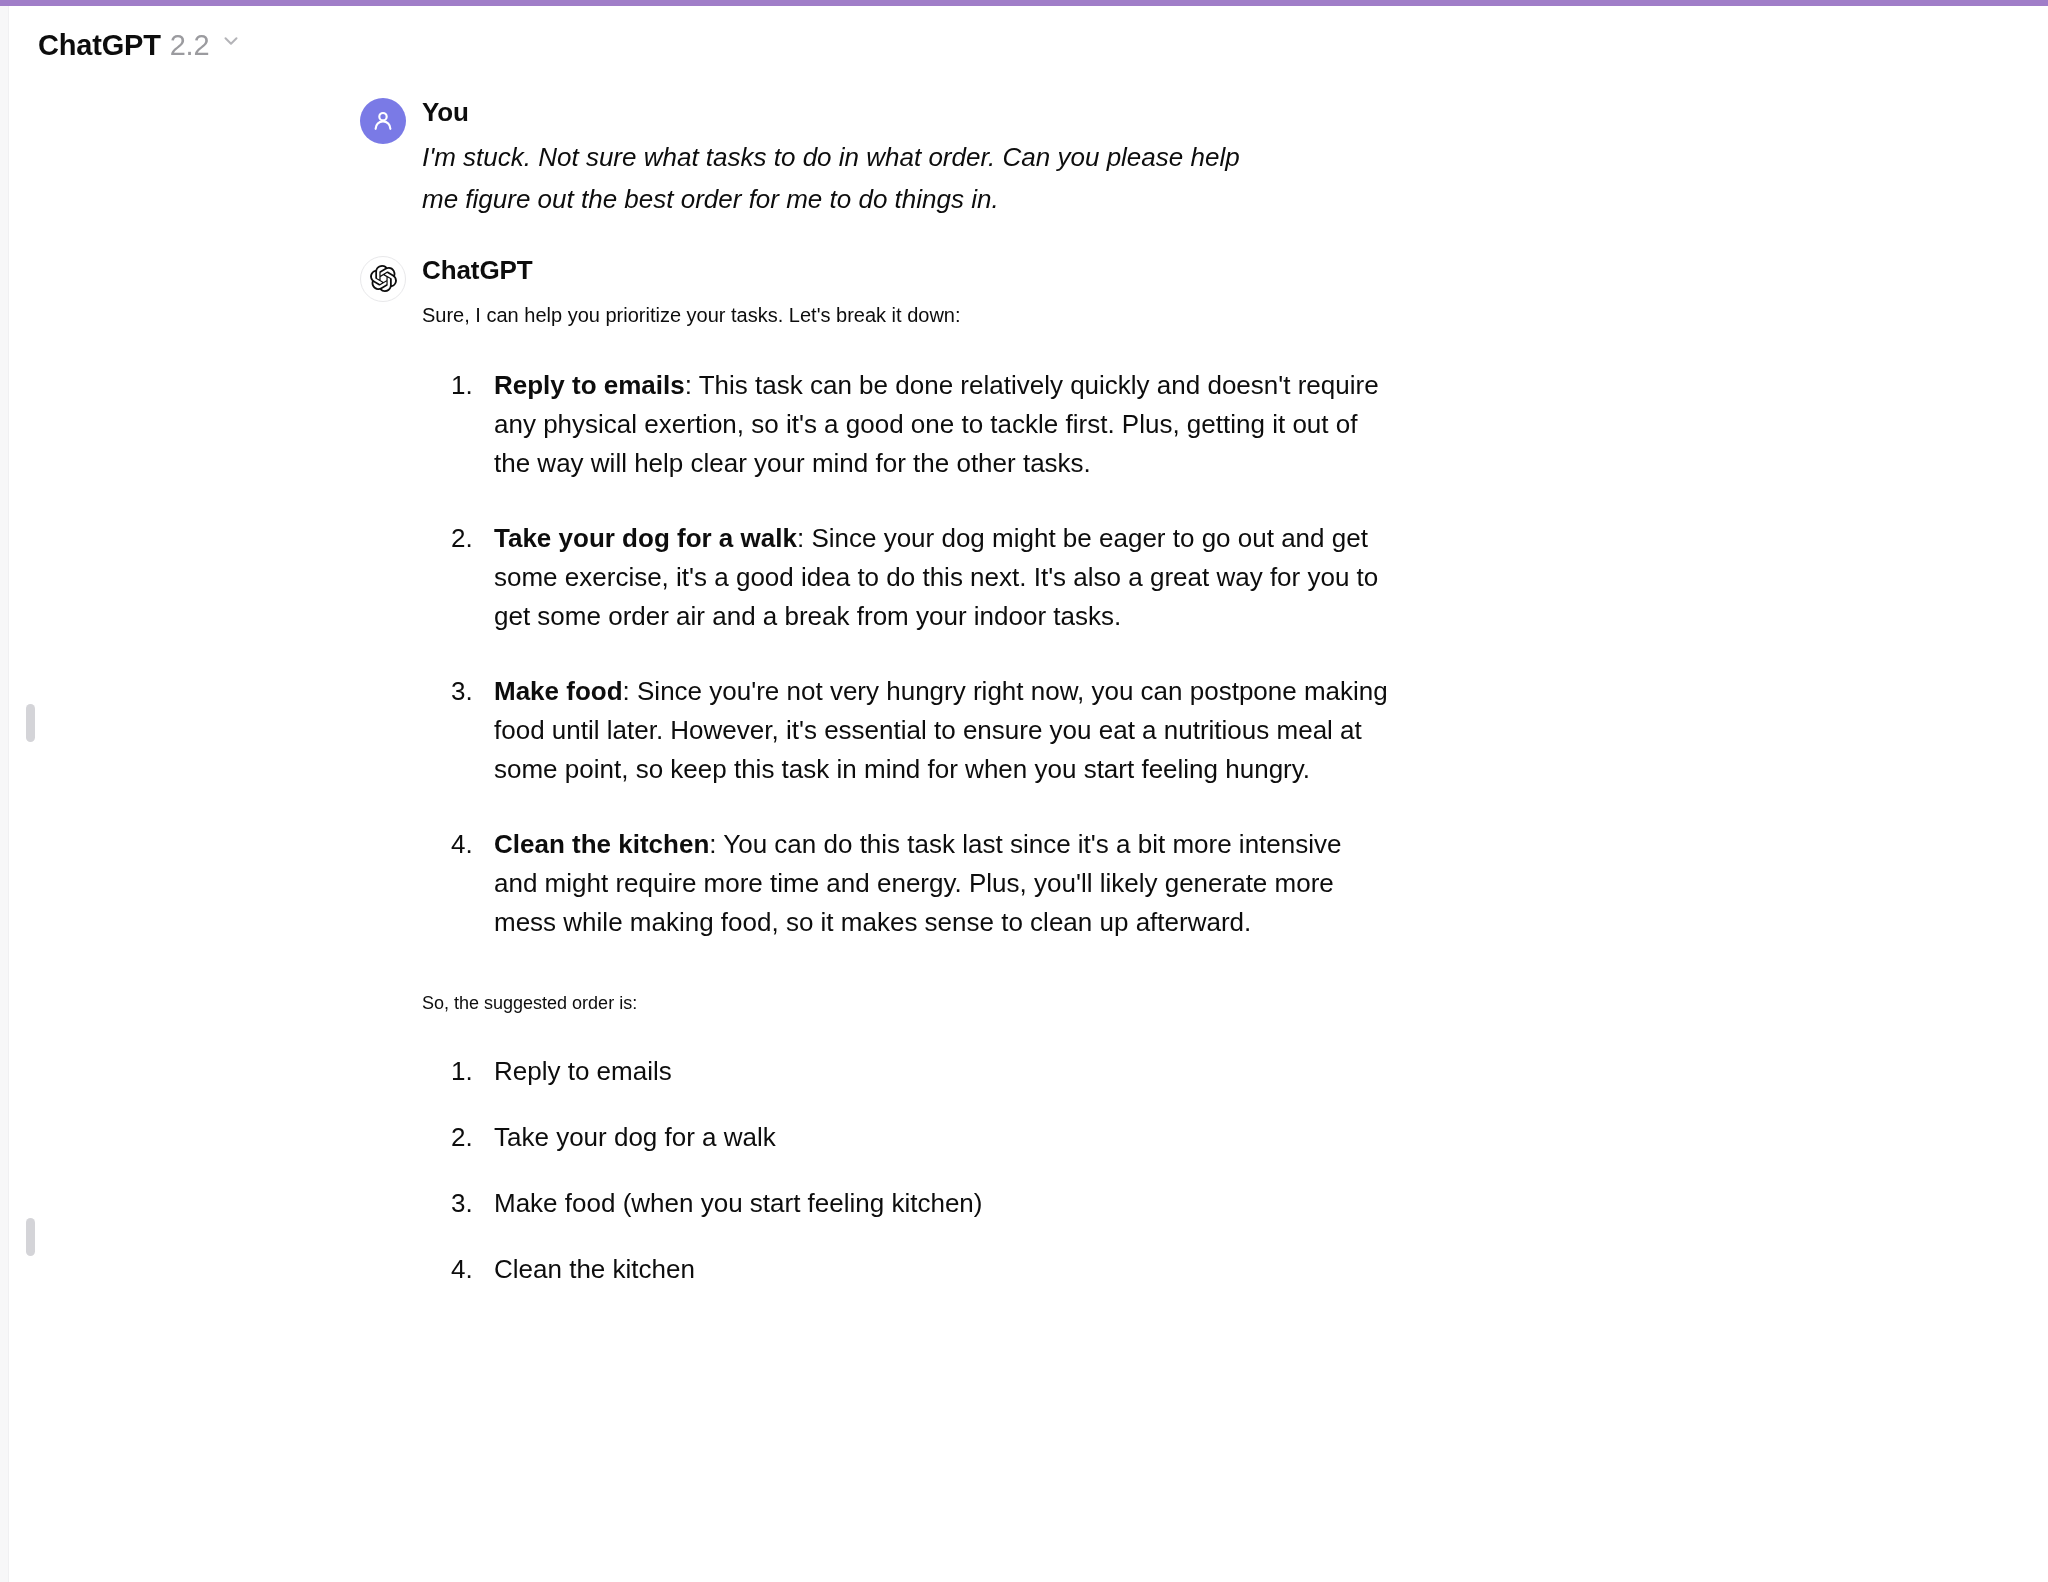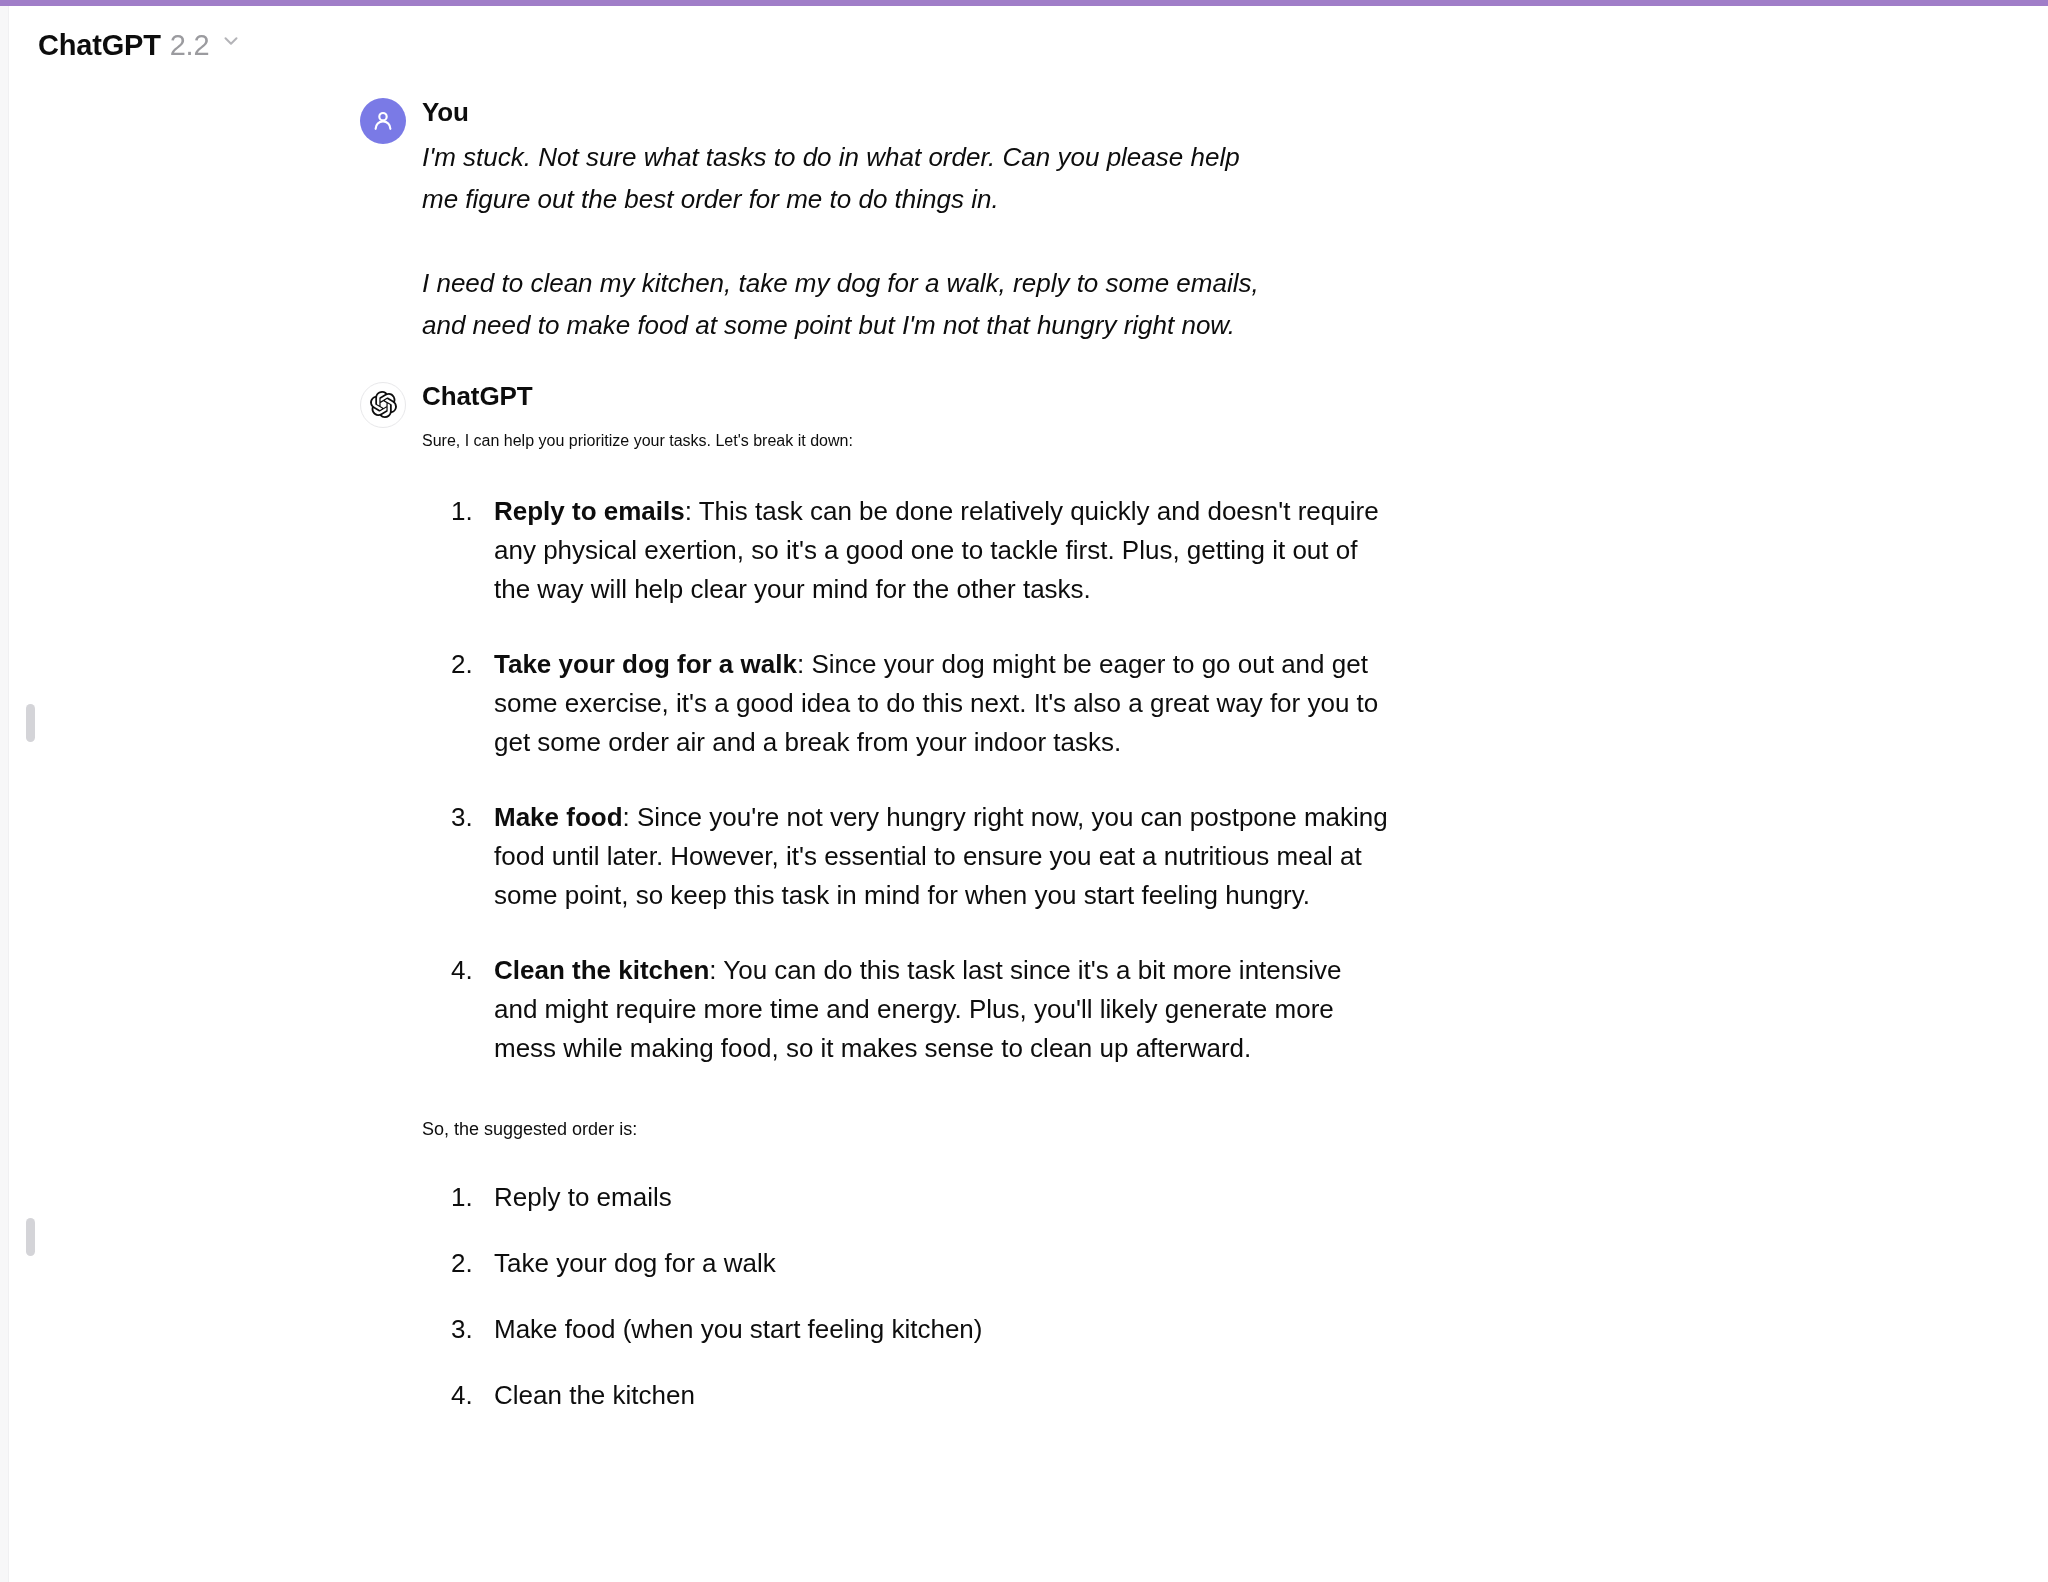--- a/index.html
+++ b/index.html
@@ -142,21 +142,21 @@
   }
   .msg-paragraph + .msg-paragraph {
     margin-top: 42px;
   }
 
   
   #message-user { margin-bottom: 36px; }
 
   
   #assistant-intro {
-    font-size: 16px;
+    font-size: 20px;
     line-height: 42px;
     margin: 0 0 24px 0;
   }
 
   
   ol.detail-list {
     margin: 30px 0 0 0;
     padding-left: 58px;
     list-style: decimal;
   }
@@ -221,22 +221,20 @@
     <div class="msg-avatar user">
       <svg width="26" height="26" viewBox="0 0 24 24" fill="none" stroke="#ffffff" stroke-width="2" stroke-linecap="round" stroke-linejoin="round">
         <circle cx="12" cy="8" r="3.4"></circle>
         <path d="M5.2 19.2a6.8 6.8 0 0 1 13.6 0"></path>
       </svg>
     </div>
     <div class="msg-body">
       <div class="msg-author">You</div>
       <p class="msg-paragraph">I'm stuck. Not sure what tasks to do in what order. Can you please help
 me figure out the best order for me to do things in.</p>
-      <p class="msg-paragraph">I need to clean my kitchen, take my dog for a walk, reply to some emails,
-and need to make food at some point but I'm not that hungry right now.</p>
     </div>
   </div>
 
   <div class="message" id="message-assistant">
     <div class="msg-avatar assistant">
       <svg width="27" height="27" viewBox="0 0 24 24" fill="#0d0d0d">
         <path d="M22.28 9.82a5.99 5.99 0 0 0-.52-4.91 6.05 6.05 0 0 0-6.52-2.9A6.07 6.07 0 0 0 4.98 4.18a6 6 0 0 0-4 2.9 6.06 6.06 0 0 0 .74 7.1 5.98 5.98 0 0 0 .51 4.91 6.05 6.05 0 0 0 6.52 2.9A5.99 5.99 0 0 0 13.26 24a6.06 6.06 0 0 0 5.77-4.21 6 6 0 0 0 4-2.9 6.06 6.06 0 0 0-.75-7.07Zm-9.02 12.6a4.48 4.48 0 0 1-2.88-1.04l.14-.08 4.78-2.76a.8.8 0 0 0 .39-.68v-6.74l2.02 1.17a.07.07 0 0 1 .04.06v5.58a4.5 4.5 0 0 1-4.49 4.49ZM3.6 18.3a4.47 4.47 0 0 1-.54-3.01l.14.09 4.79 2.76a.77.77 0 0 0 .78 0l5.84-3.37v2.33a.08.08 0 0 1-.03.07l-4.84 2.79a4.5 4.5 0 0 1-6.14-1.65ZM2.34 7.9a4.49 4.49 0 0 1 2.35-1.97V11.6a.77.77 0 0 0 .38.67l5.82 3.36-2.02 1.17a.07.07 0 0 1-.07 0l-4.83-2.8A4.5 4.5 0 0 1 2.34 7.9Zm16.61 3.87-5.84-3.4L15.13 7.2a.07.07 0 0 1 .07 0l4.83 2.79a4.49 4.49 0 0 1-.68 8.1v-5.66a.8.8 0 0 0-.4-.66Zm2.01-3.03-.14-.09-4.78-2.79a.78.78 0 0 0-.79 0L9.41 9.23V6.9a.07.07 0 0 1 .03-.07l4.83-2.79a4.49 4.49 0 0 1 6.67 4.65Zm-12.64 4.2-2.02-1.16a.08.08 0 0 1-.04-.06V6.14a4.49 4.49 0 0 1 7.37-3.45l-.14.08L8.71 5.53a.8.8 0 0 0-.39.68v6.73Zm1.1-2.37 2.6-1.5 2.6 1.5v3l-2.6 1.5-2.6-1.5v-3Z"></path>
       </svg>
     </div>
     <div class="msg-body">

